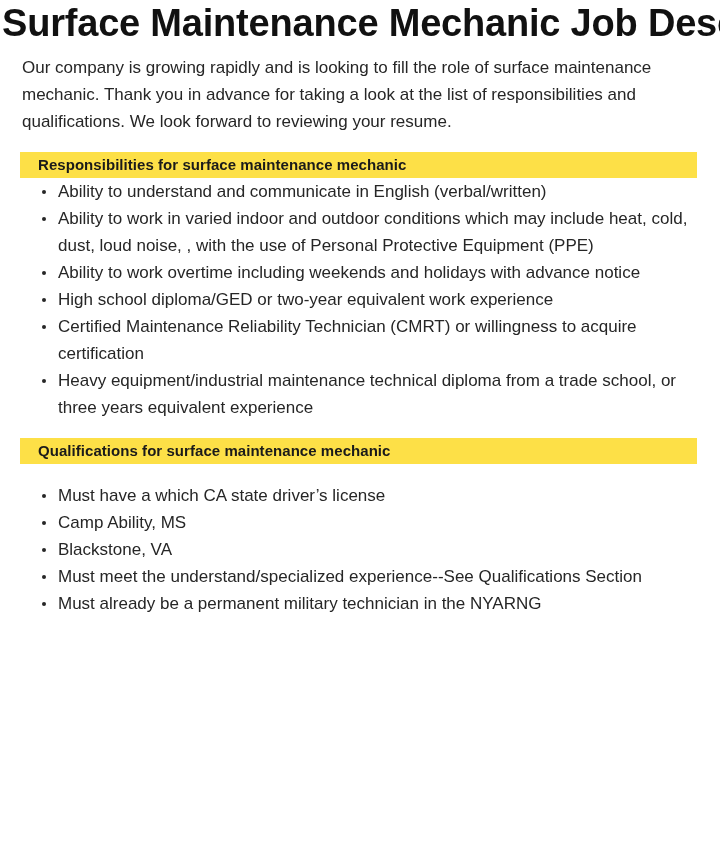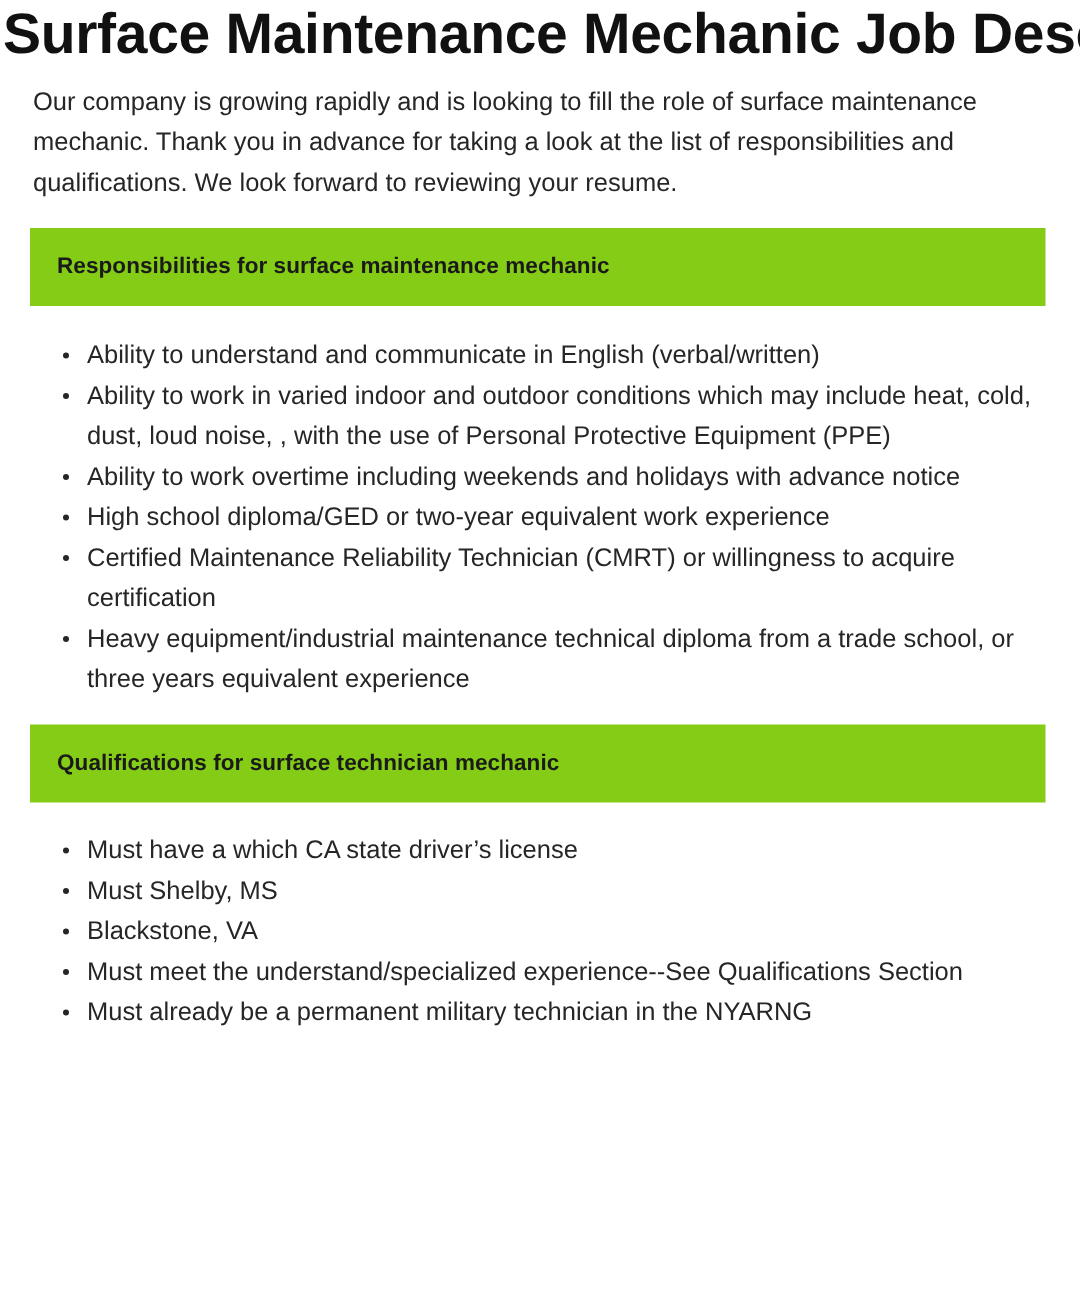--- a/index.html
+++ b/index.html
@@ -40,42 +40,42 @@
     margin: 0;
     padding: 14px 24px 0 22px;
     font-size: 17px;
     line-height: 27px;
     color: #262626;
   }
 
   
   .section-band {
     margin: 17px 23px 0 20px;
-    background: #84cc16;
-    height: 52px;
+    background: #fde047;
+    height: 26px;
     display: flex;
     align-items: center;
     padding: 0 0 0 18px;
     box-sizing: border-box;
   }
   .section-band .band-text {
     font-size: 15px;
     font-weight: bold;
     line-height: 20px;
     color: #1a1a1a;
     letter-spacing: 0.05px;
   }
 
   
   ul.bullets {
     margin: 0;
     padding: 0;
     list-style: none;
   }
-  ul.bullets.first-list  { padding-top: 19px; }
+  ul.bullets.first-list  { }
   ul.bullets.second-list { padding-top: 18px; }
 
   ul.bullets li {
     position: relative;
     margin: 0;
     padding: 0 25px 0 58px;
     font-size: 17px;
     line-height: 27px;
     color: #262626;
   }
@@ -133,30 +133,30 @@
       <span class="dot"></span>
       <span>Certified Maintenance Reliability Technician (CMRT) or willingness to acquire certification</span>
     </li>
     <li>
       <span class="dot"></span>
       <span>Heavy equipment/industrial maintenance technical diploma from a trade school, or three years equivalent experience</span>
     </li>
   </ul>
 
   <div class="section-band">
-    <span class="band-text">Qualifications for surface technician mechanic</span>
+    <span class="band-text">Qualifications for surface maintenance mechanic</span>
   </div>
   <ul class="bullets second-list">
     <li>
       <span class="dot"></span>
       <span>Must have a which CA state driver’s license</span>
     </li>
     <li>
       <span class="dot"></span>
-      <span>Must Shelby, MS</span>
+      <span>Camp Ability, MS</span>
     </li>
     <li>
       <span class="dot"></span>
       <span>Blackstone, VA</span>
     </li>
     <li>
       <span class="dot"></span>
       <span>Must meet the understand/specialized experience--See Qualifications Section</span>
     </li>
     <li>

